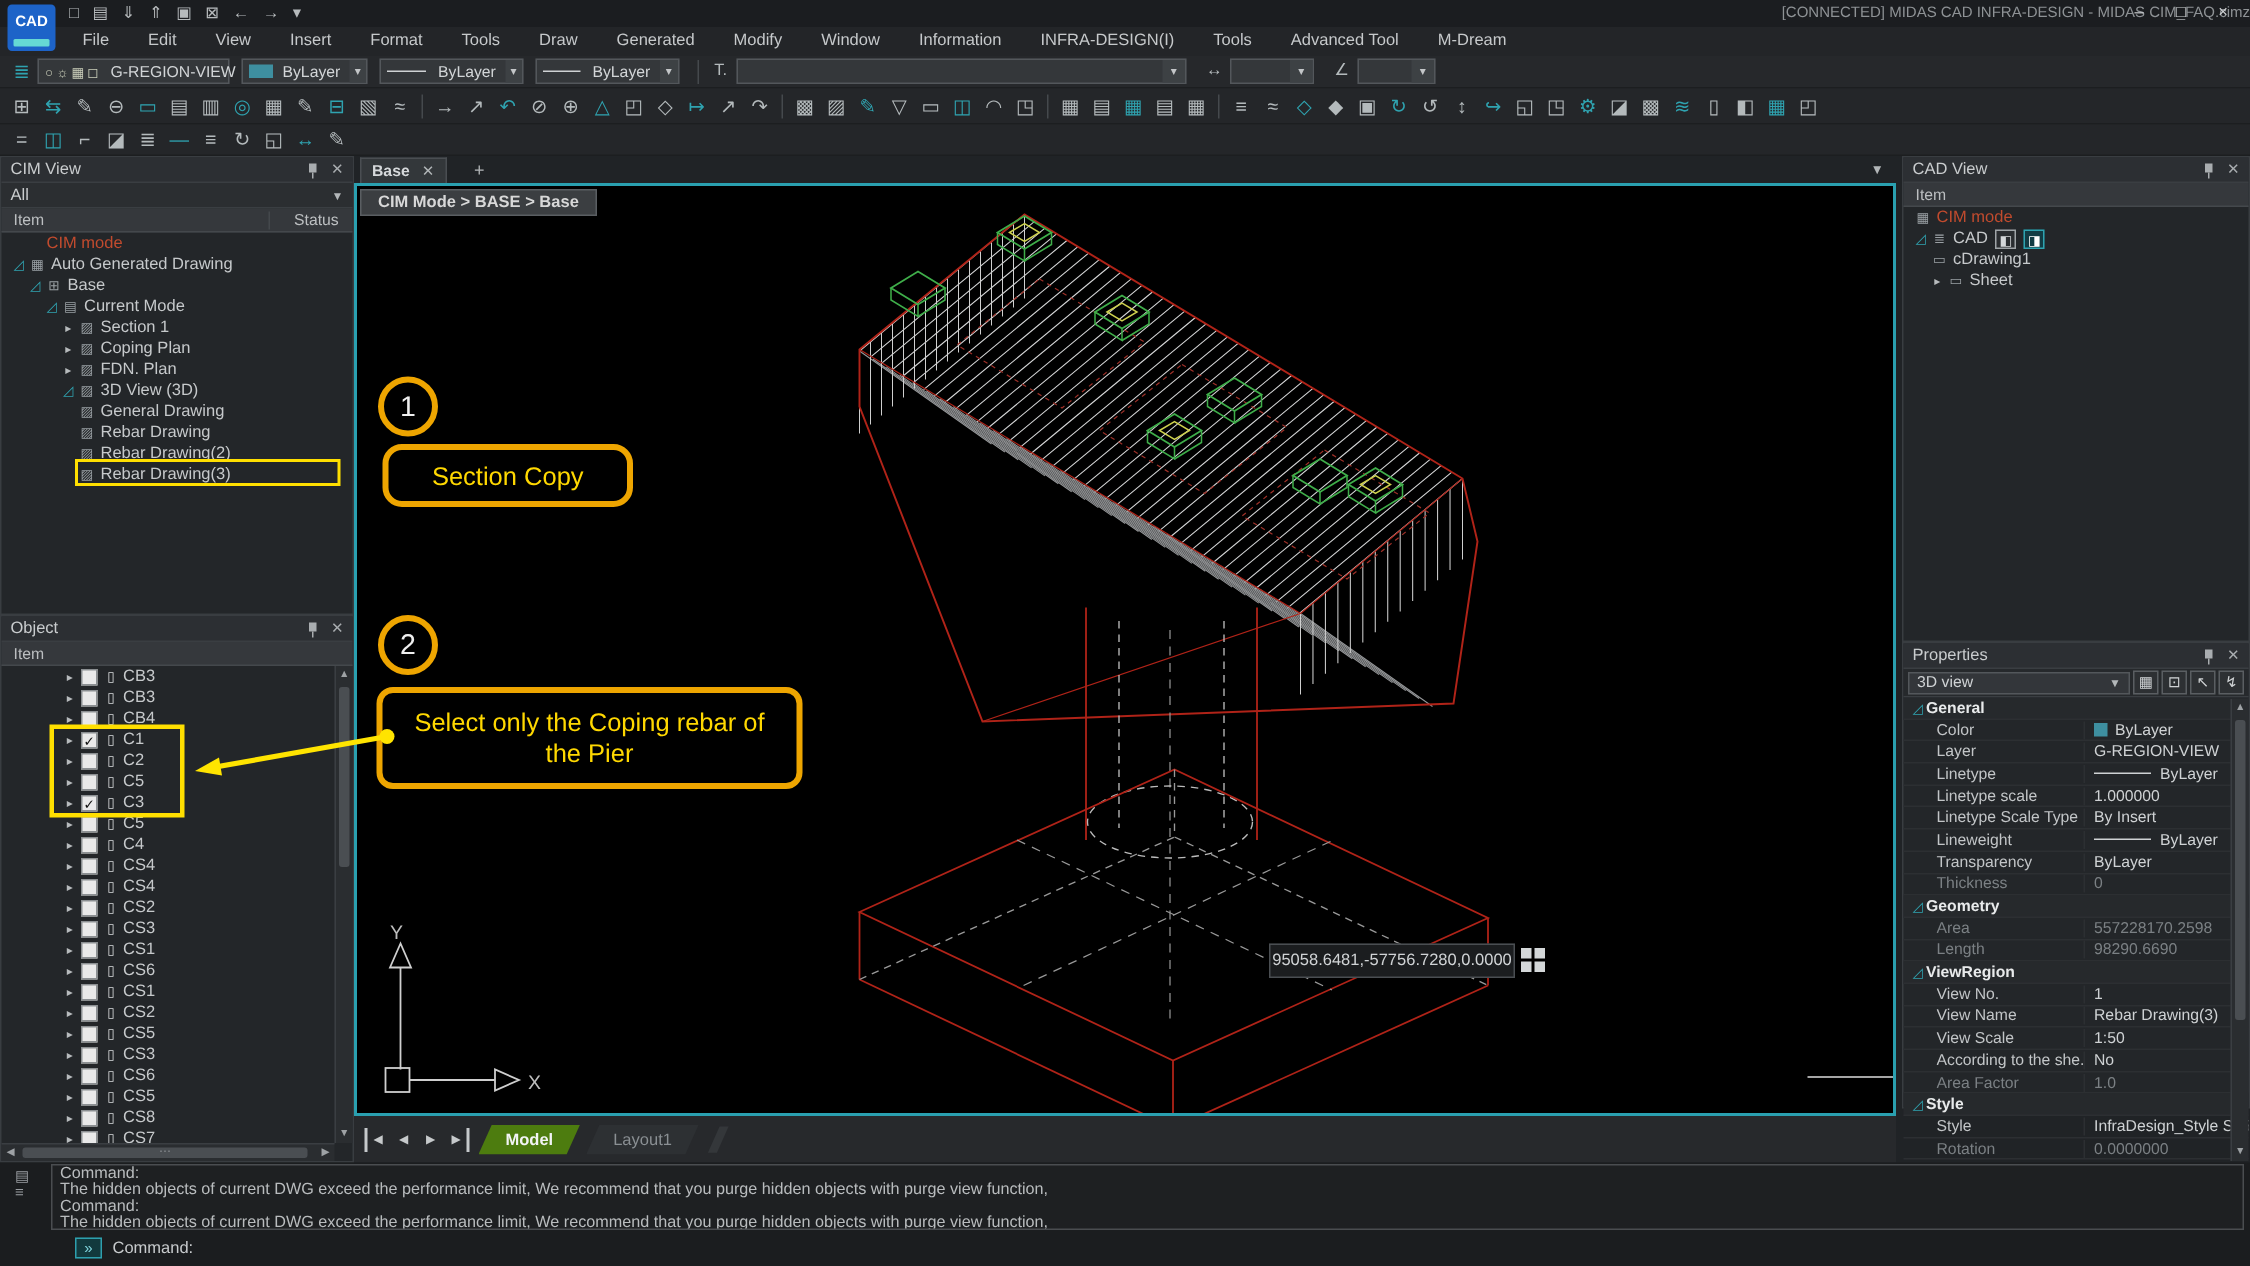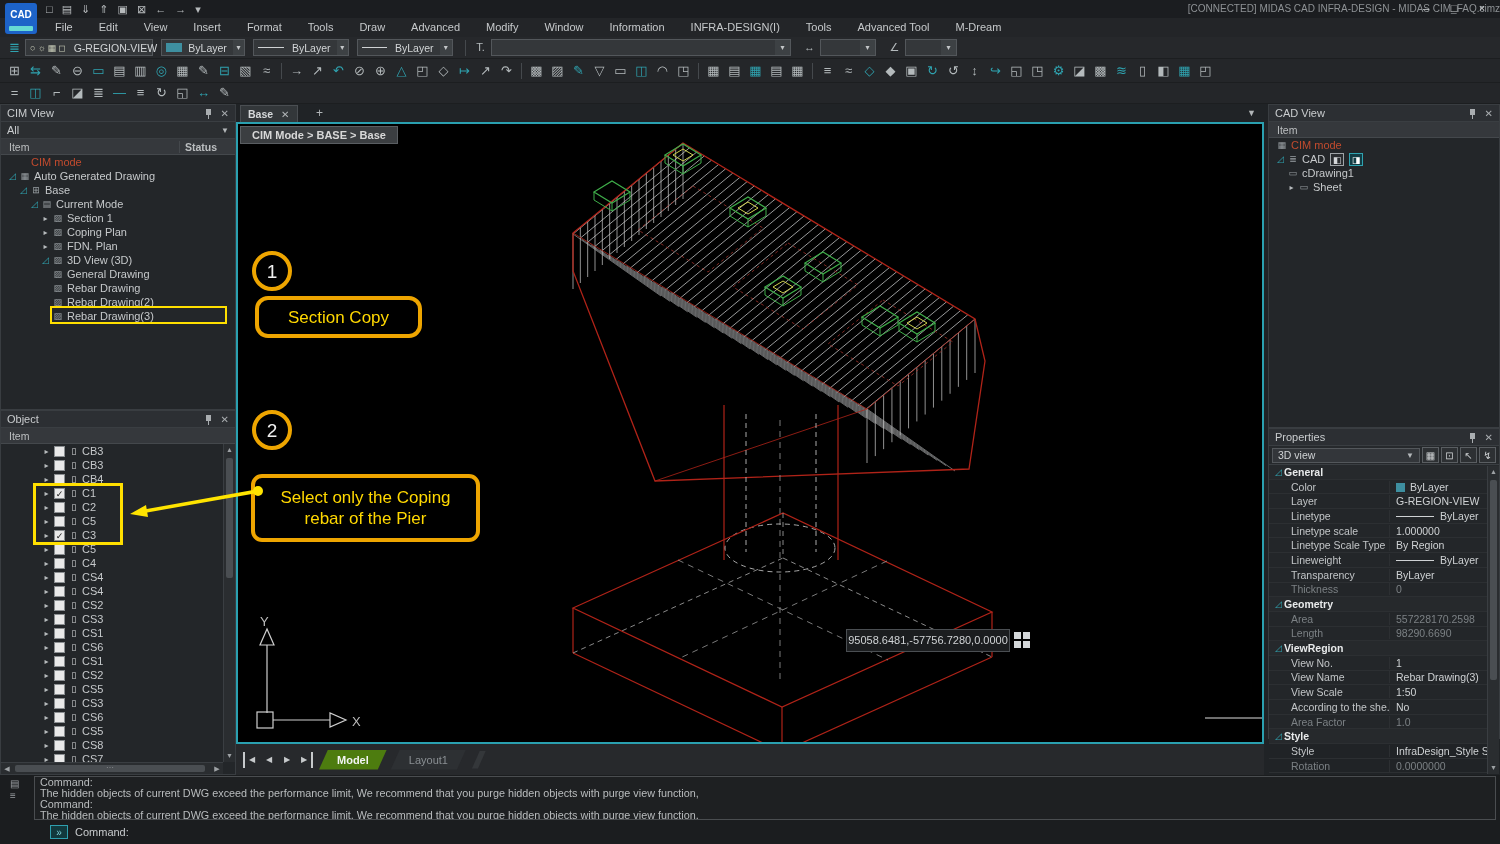--- a/index.html
+++ b/index.html
@@ -54,21 +54,21 @@
   .pin-icon { position:relative; width:9px; height:11px; margin-right:8px; }
   .pin-icon::before { content:""; position:absolute; left:2px; top:1px; width:5px; height:6px; background:#a9adb0; }
   .pin-icon::after { content:""; position:absolute; left:4px; top:7px; width:1px; height:4px; background:#a9adb0; }
   .close-x { color:#a9adb0; font-size:10px; line-height:11px; }
   .filter-row { height:17px; background:#2b2e31; border-bottom:1px solid #3a3e42; display:flex; align-items:center; padding:0 6px; }
   .filter-row .fval { color:#c9ccce; font-size:11px; flex:1; }
   .filter-row .caret2 { color:#b3b7b9; font-size:8px; }
   .colhdr { height:16px; background:#35383c; border-bottom:1px solid #44484c; display:flex; align-items:center; padding:0 8px; }
   .colhdr span { color:#bcbfc1; font-size:10.5px; }
   .colhdr .c1 { flex:1; }
-  .colhdr .c2 { width:48px; border-left:1px solid #44484c; padding-left:5px;font-weight:bold; }
+  .colhdr .c2 { width:48px; border-left:1px solid #44484c; padding-left:16px; }
 
   .trow { height:14px; display:flex; align-items:center; white-space:nowrap; }
   .arr { width:11px; color:#b7bbbd; font-size:8px; text-align:center; flex:none; }
   .arr.open { color:#2fa3b0; font-size:9px; }
   .ticon { width:14px; color:#9aa0a4; font-size:9px; text-align:center; flex:none; }
   .tlabel { color:#c6c9cb; font-size:11px; padding-left:2px; }
   .tlabel.red { color:#c14b2e; }
   .orow { padding-left:40px; }
   .cb { width:11px; height:11px; background:#e9e9e9; border:1px solid #8b8f92; margin:0 3px 0 2px;
     font-size:9px; line-height:10px; text-align:center; color:#111; flex:none; }
@@ -182,21 +182,21 @@
 
   <div id="menubar">
     <div id="menu-items">
         <span class="menu-item">File</span>
         <span class="menu-item">Edit</span>
         <span class="menu-item">View</span>
         <span class="menu-item">Insert</span>
         <span class="menu-item">Format</span>
         <span class="menu-item">Tools</span>
         <span class="menu-item">Draw</span>
-        <span class="menu-item">Advanced</span>
+        <span class="menu-item">Generated</span>
         <span class="menu-item">Modify</span>
         <span class="menu-item">Window</span>
         <span class="menu-item">Information</span>
         <span class="menu-item">INFRA-DESIGN(I)</span>
         <span class="menu-item">Tools</span>
         <span class="menu-item">Advanced Tool</span>
         <span class="menu-item">M-Dream</span>
       </div>
   </div>
 
@@ -727,21 +727,21 @@
         <polygon points="92,589 92,603 108,596" fill="none" stroke="#cfcfcf" stroke-width="1.2"></polygon>
         <text x="22" y="502" fill="#bdbdbd" font-size="13" font-family="Liberation Sans, sans-serif">Y</text>
         <text x="114" y="602" fill="#bdbdbd" font-size="13" font-family="Liberation Sans, sans-serif">X</text>
       </svg>
     <div id="breadcrumb">CIM Mode &gt; BASE &gt; Base</div>
     <div class="step-circle" style="left:14px;top:127px;"><span>1</span></div>
     <div class="step-box" style="left:17px;top:172px;width:167px;height:42px;border-radius:13px;">
         <span>Section Copy</span>
       </div>
     <div class="step-circle" style="left:14px;top:286px;"><span>2</span></div>
-    <div class="step-box" style="left:13px;top:334px;width:229px;height:68px;padding:0 14px;margin-top:16px;">
+    <div class="step-box" style="left:13px;top:334px;width:284px;height:68px;padding:0 14px;">
         <span>Select only the Coping rebar of the Pier</span>
       </div>
   </div>
 
   <div id="coord-box">95058.6481,-57756.7280,0.0000</div>
   <div id="grid-btn">
       <i></i>
       <i></i>
       <i></i>
       <i></i>
@@ -822,21 +822,21 @@
         <div class="prow">
           <span class="plabel">Linetype</span>
           <span class="pval"><span class="ltline val"></span><span class="vtext">ByLayer</span></span>
         </div>
         <div class="prow">
           <span class="plabel">Linetype scale</span>
           <span class="pval"><span class="vtext">1.000000</span></span>
         </div>
         <div class="prow">
           <span class="plabel">Linetype Scale Type</span>
-          <span class="pval"><span class="vtext">By Region</span></span>
+          <span class="pval"><span class="vtext">By Insert</span></span>
         </div>
         <div class="prow">
           <span class="plabel">Lineweight</span>
           <span class="pval"><span class="ltline val"></span><span class="vtext">ByLayer</span></span>
         </div>
         <div class="prow">
           <span class="plabel">Transparency</span>
           <span class="pval"><span class="vtext">ByLayer</span></span>
         </div>
         <div class="prow dim">

